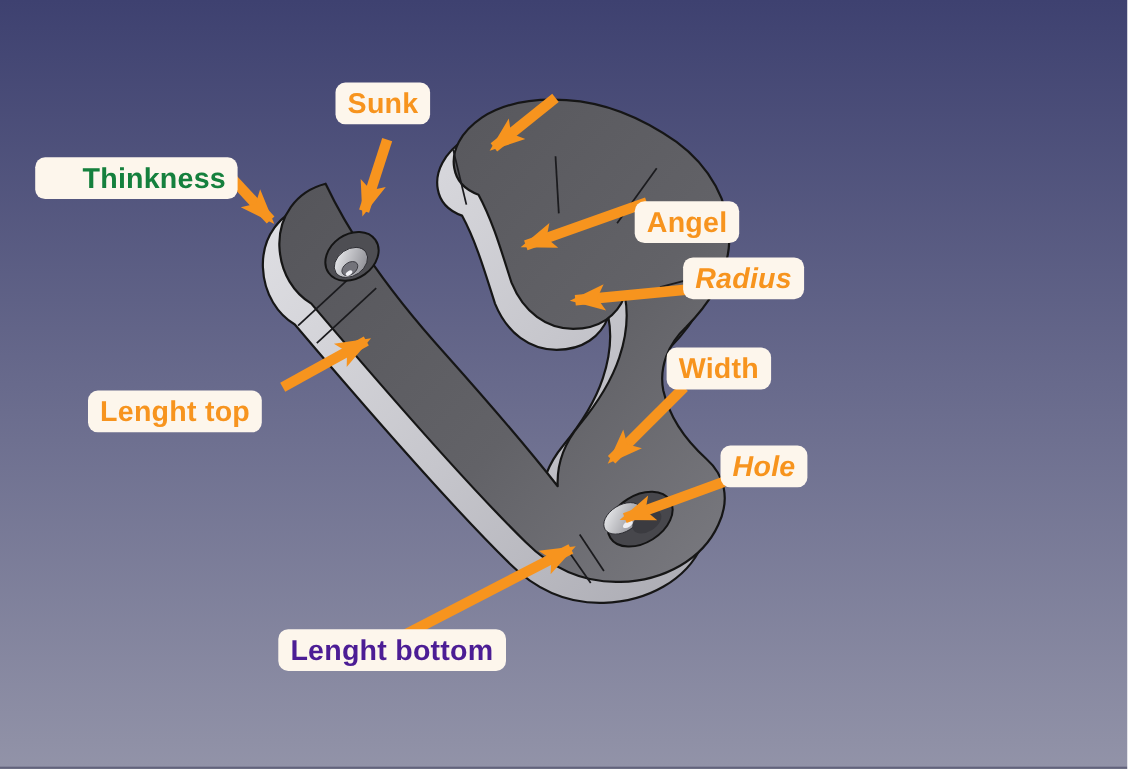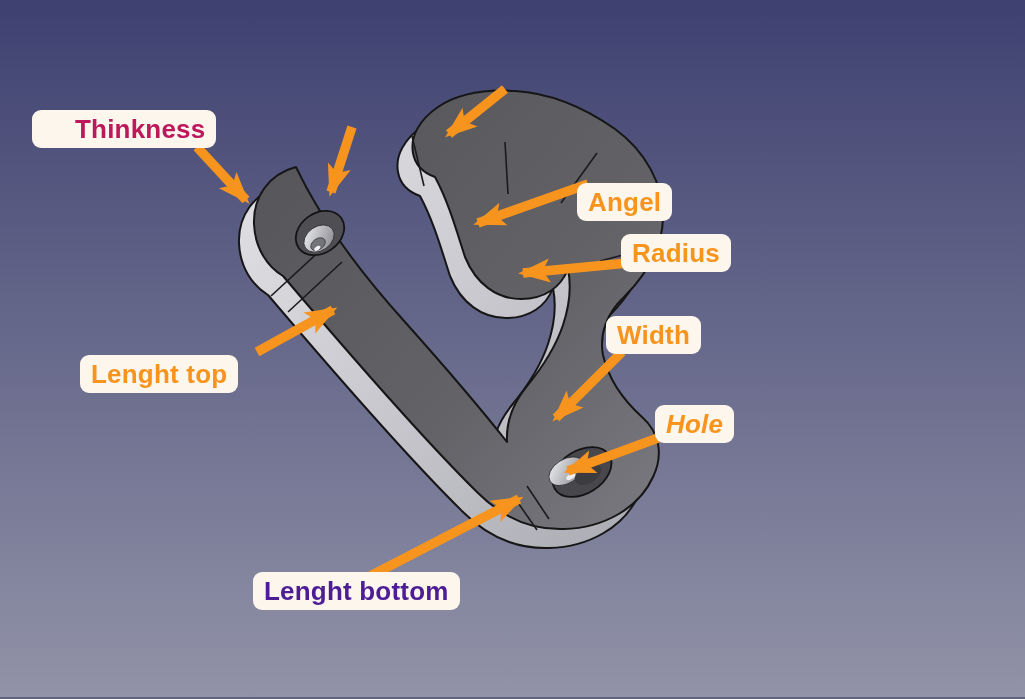--- a/index.html
+++ b/index.html
@@ -139,22 +139,23 @@
         <line x1="588" y1="184" x2="478" y2="223" stroke="#f7941e" stroke-width="9.5" marker-end="url(#ah)"></line>
         <line x1="628" y1="263" x2="523" y2="273" stroke="#f7941e" stroke-width="9.5" marker-end="url(#ah)"></line>
         <line x1="622" y1="352" x2="556" y2="418" stroke="#f7941e" stroke-width="9.5" marker-end="url(#ah)"></line>
         <line x1="658" y1="438" x2="568" y2="471" stroke="#f7941e" stroke-width="9.5" marker-end="url(#ah)"></line>
         <line x1="257" y1="352" x2="333" y2="310" stroke="#f7941e" stroke-width="9.5" marker-end="url(#ah)"></line>
         <line x1="349" y1="587" x2="519" y2="499" stroke="#f7941e" stroke-width="9.5" marker-end="url(#ah)"></line>
       </g>
   </svg>
 
   <div id="labels-layer">
-      <div class="ann-label" style="left: 32px; top: 110px; background: rgb(253, 246, 236); color: #be185d; padding-left: 43px;">Thinkness</div>
+      <div class="ann-label" style="left: 32px; top: 143px; background: rgb(253, 246, 236); color: #15803d; padding-left: 43px;">Thinkness</div>
+      <div class="ann-label" style="left: 305px; top: 75px; background: rgb(253, 246, 236); color: rgb(247, 148, 30);">Sunk</div>
       <div class="ann-label" style="left: 577px; top: 147px; background: rgb(253, 246, 236); color: rgb(247, 148, 30); margin-top: 36px;">Angel</div>
-      <div class="ann-label" style="left: 621px; top: 234px; background: rgb(253, 246, 236); color: rgb(247, 148, 30);">Radius</div>
+      <div class="ann-label" style="left: 621px; top: 234px; background: rgb(253, 246, 236); color: rgb(247, 148, 30); font-style: italic;">Radius</div>
       <div class="ann-label" style="left: 606px; top: 316px; background: rgb(253, 246, 236); color: rgb(247, 148, 30);">Width</div>
       <div class="ann-label" style="left: 655px; top: 405px; background: rgb(253, 246, 236); color: rgb(247, 148, 30); font-style: italic;">Hole</div>
       <div class="ann-label" style="left: 80px; top: 355px; background: rgb(253, 246, 236); color: rgb(247, 148, 30);">Lenght top</div>
       <div class="ann-label" style="left: 253px; top: 544px; background: rgb(253, 246, 236); color: #4c1d95; margin-top: 28px;">Lenght bottom</div>
     </div>
 
 </div>
 
 </body></html>

